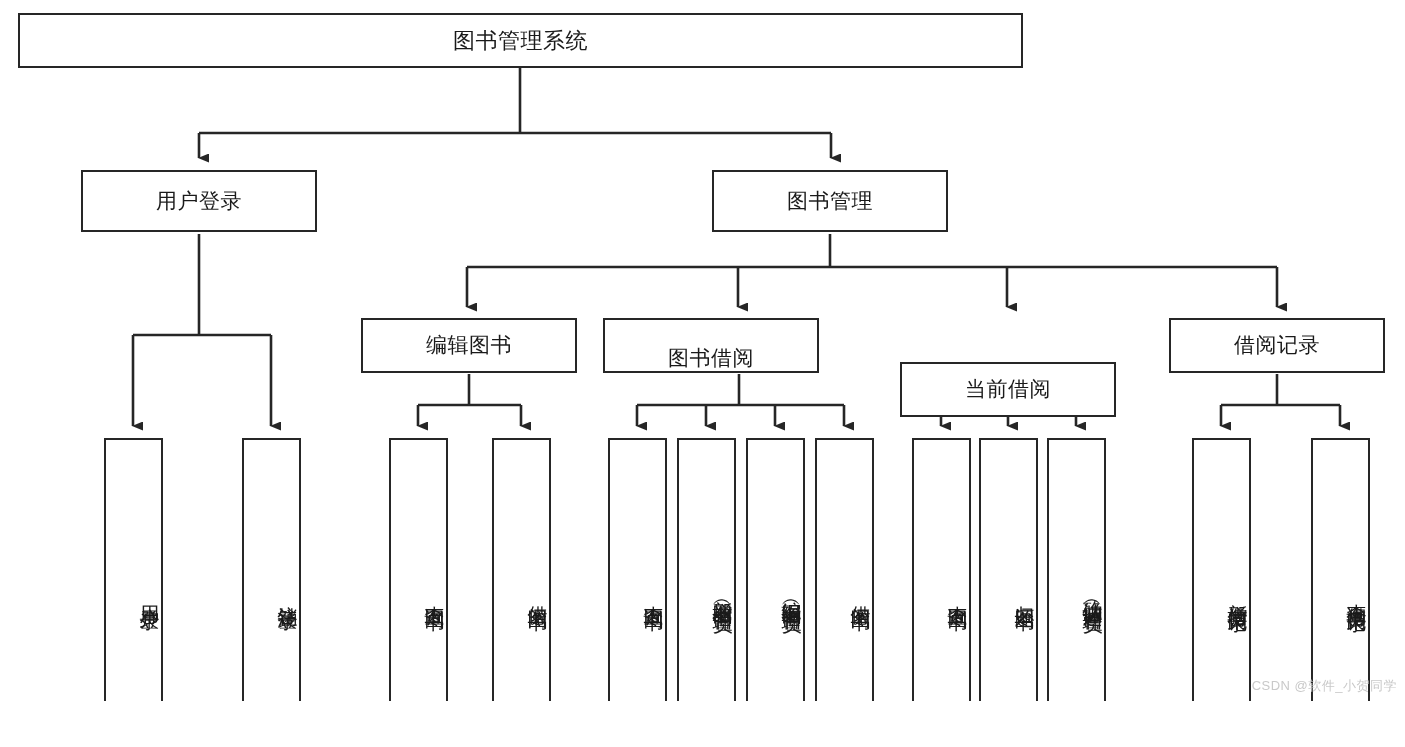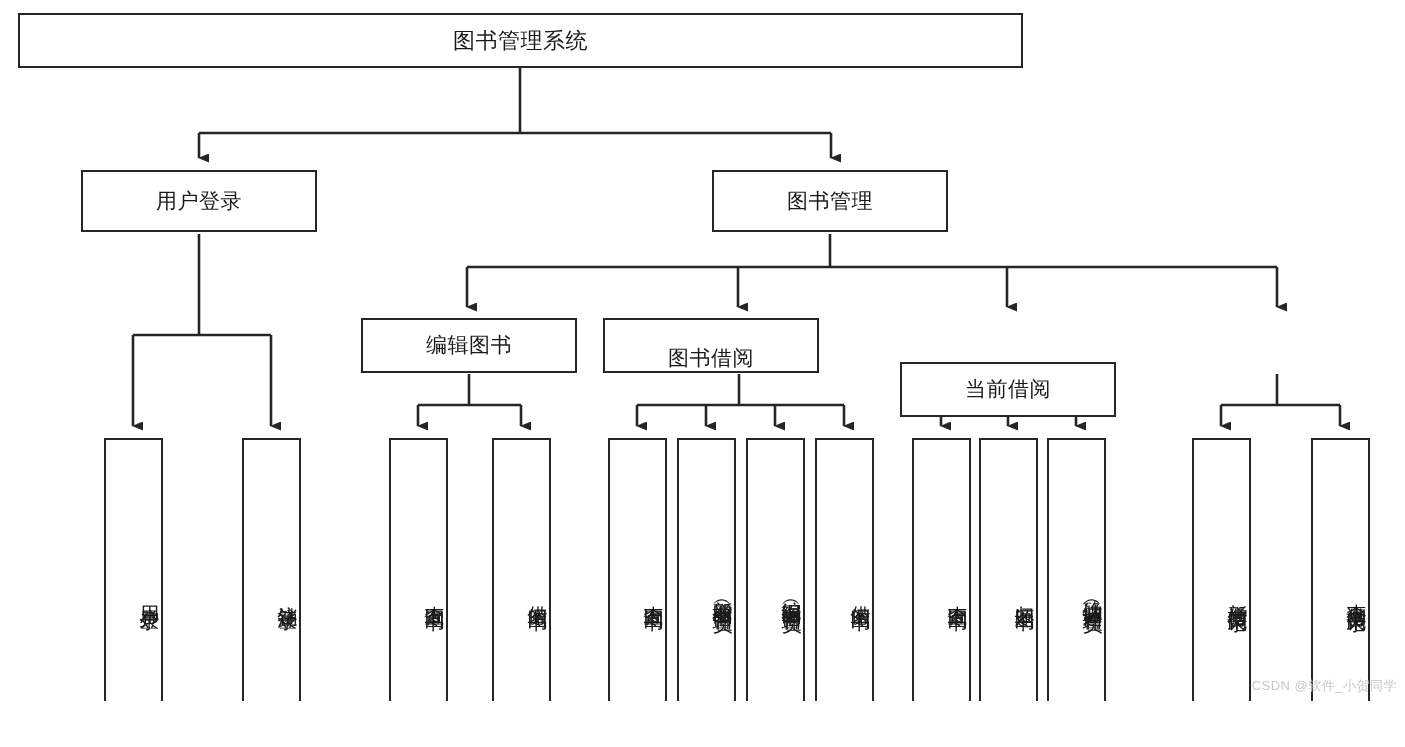--- a/index.html
+++ b/index.html
@@ -132,20 +132,23 @@
 
   <div class="node h" style="left:361px; top:318px; width:216px; height:55px;">
     <span>编辑图书</span>
   </div>
   <div class="node h" style="left:603px; top:318px; width:216px; height:55px;align-items:flex-end;">
     <span>图书借阅</span>
   </div>
   <div class="node h" style="left:900px; top:318px; width:216px; height:55px;margin-top:44px;">
     <span>当前借阅</span>
   </div>
+  <div class="node h" style="left:1169px; top:318px; width:216px; height:55px;">
+    <span>借阅记录</span>
+  </div>
 
   <div class="node v" style="left:104px; top:438px; width:59px; height:297px;">
     <span class="vtext">用户登录</span>
   </div>
   <div class="node v" style="left:242px; top:438px; width:59px; height:297px;">
     <span class="vtext">注销登录</span>
   </div>
 
   <div class="node v" style="left:389px; top:438px; width:59px; height:297px;">
     <span class="vtext">查询图书</span>

